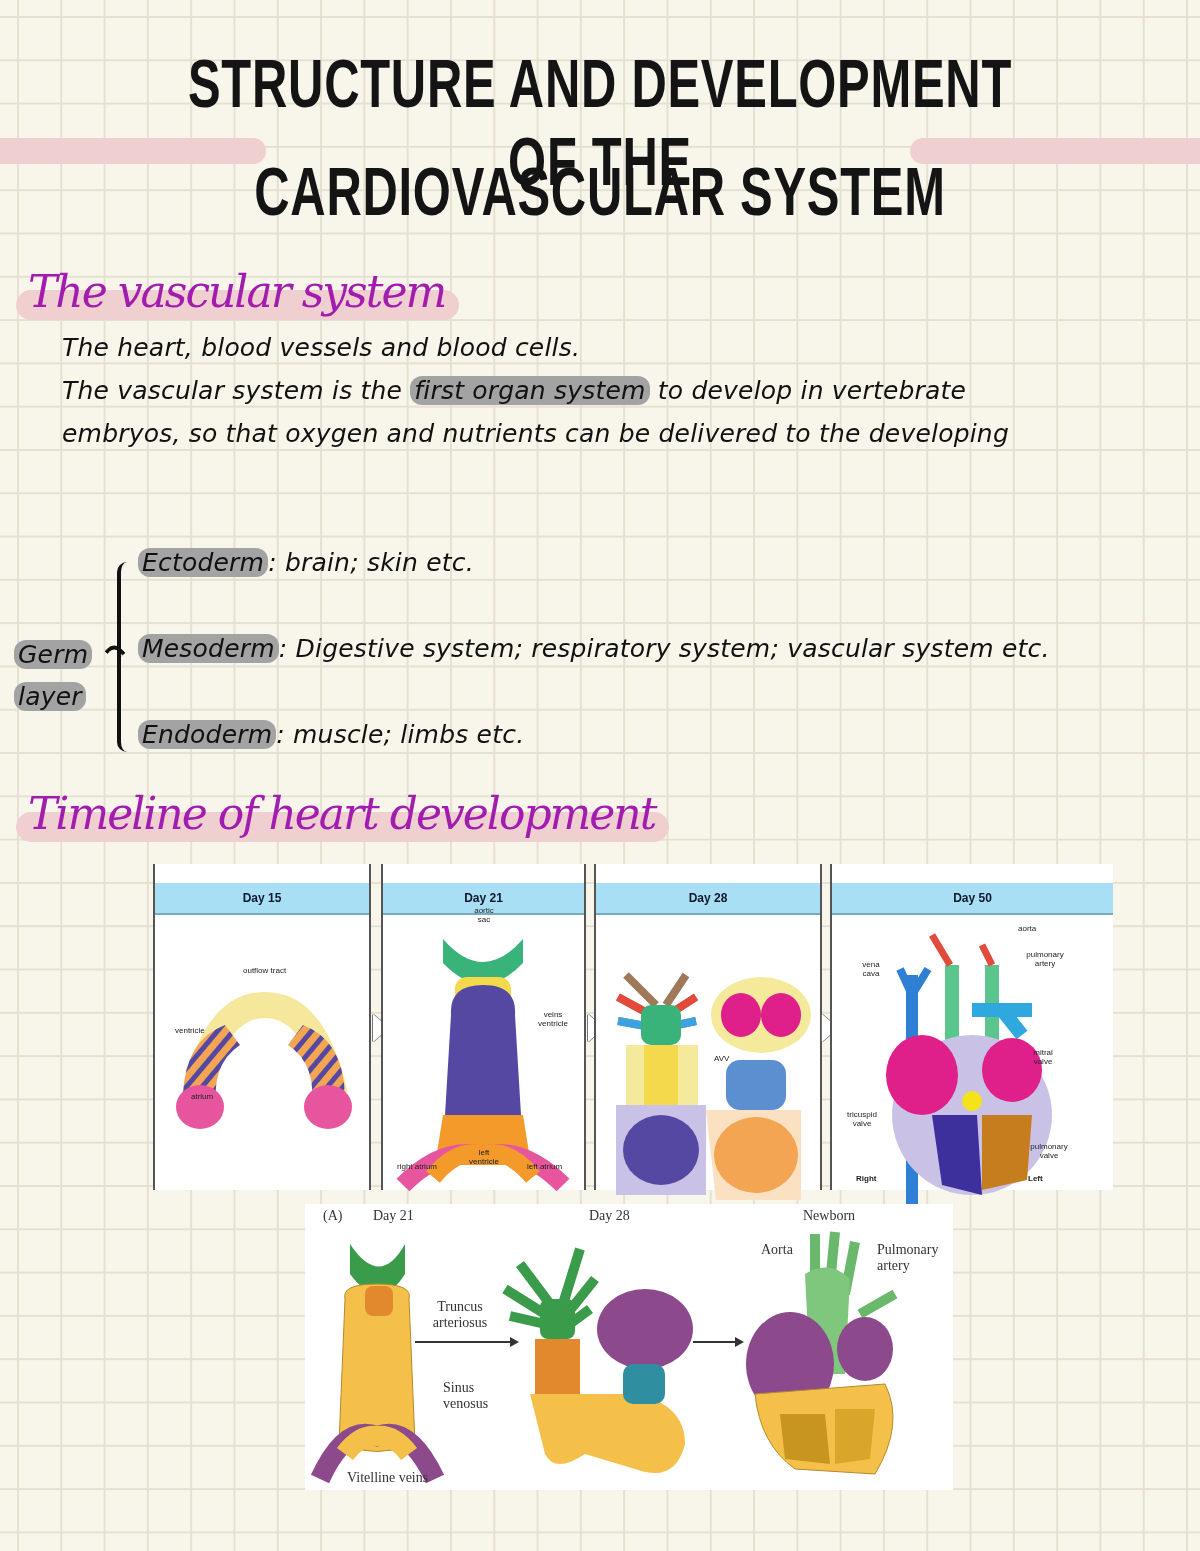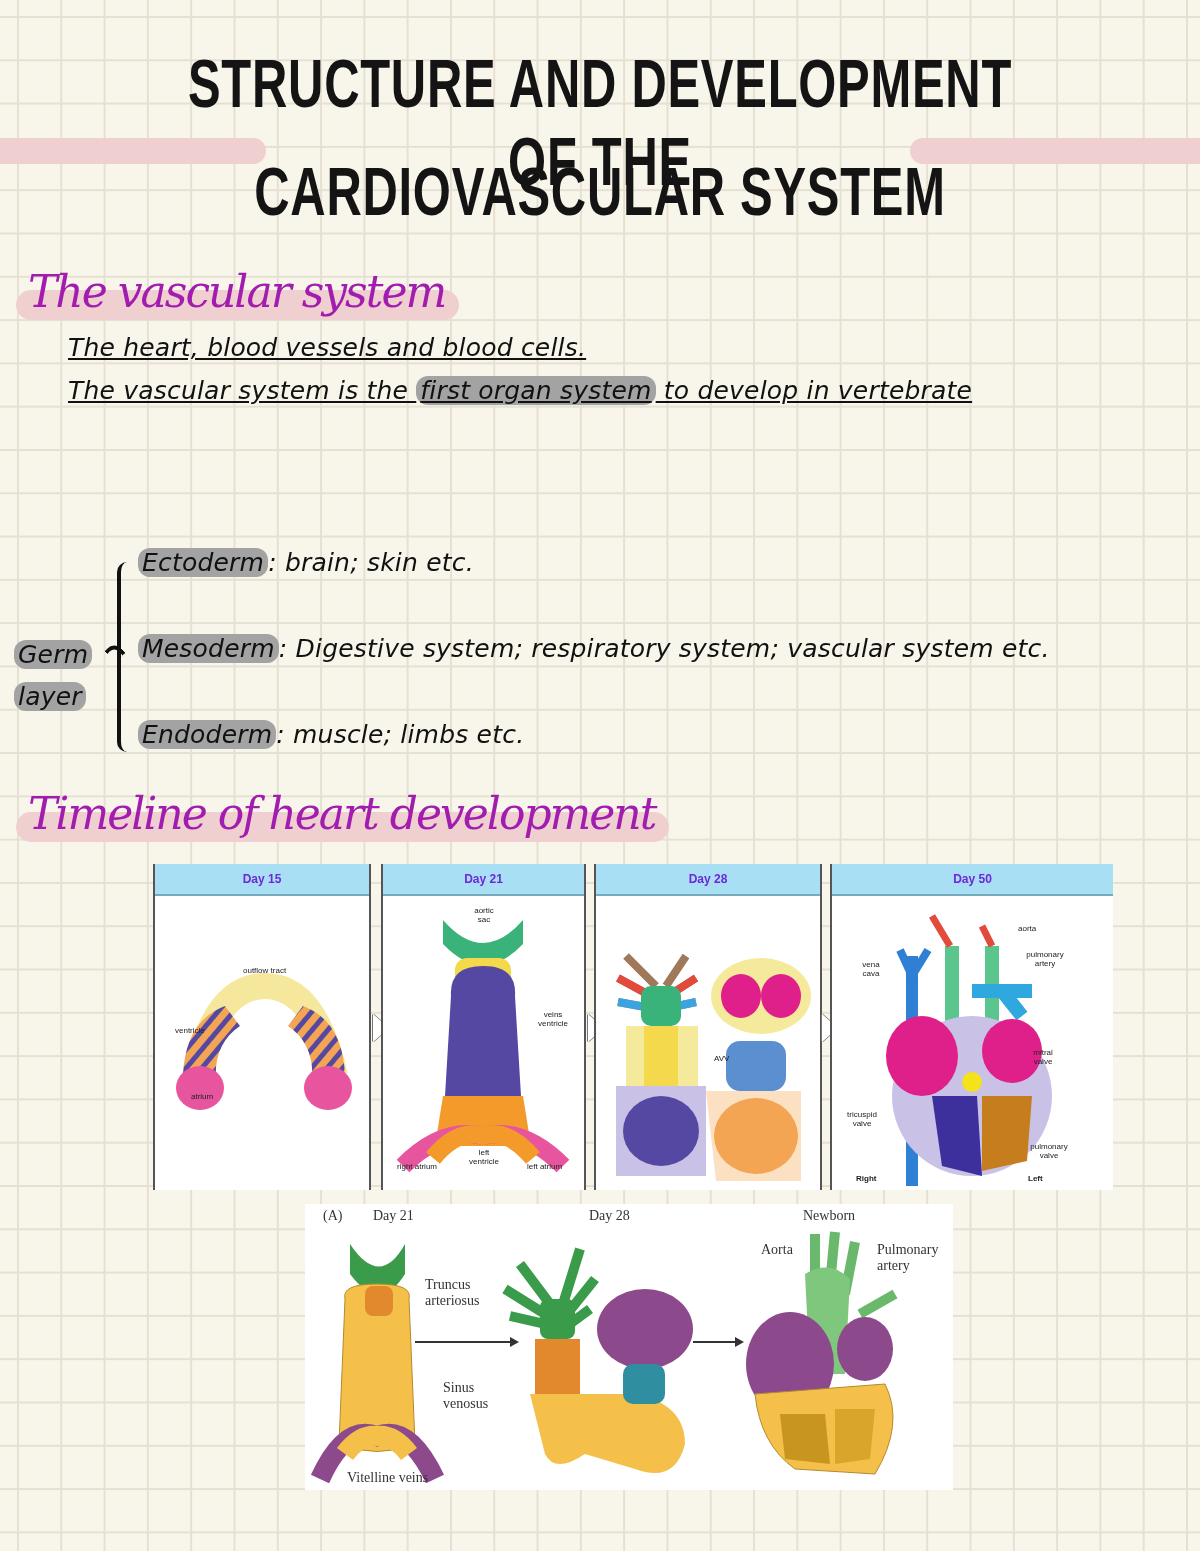--- a/index.html
+++ b/index.html
@@ -16,30 +16,30 @@
   .stripe{position:absolute;height:26px;background:#efcfcf;border-radius:13px;}
   .title{position:absolute;left:0;width:1200px;text-align:center;
     font-family:"Liberation Sans Narrow","Liberation Sans",sans-serif;
     font-weight:700;font-size:68px;letter-spacing:1px;transform:scaleX(0.72);
     transform-origin:center;color:#141414;}
   .heading{position:absolute;font-family:"DejaVu Serif",serif;font-style:italic;
     font-size:44px;color:#a21caf;letter-spacing:-2px;font-weight:300;}
   .heading .hl{position:absolute;left:-12px;right:-14px;top:24px;height:30px;background:#efcfcf;border-radius:15px;z-index:-1;}
   .hand{font-family:"DejaVu Sans",sans-serif;font-size:25px;font-style:italic;letter-spacing:0.2px;}
   .mark{background:#a3a3a3;border-radius:12px;padding:0 4px;}
-  .para{position:absolute;left:68px;width:1110px;line-height:43px;text-decoration:underline;}
+  .para{position:absolute;left:62px;width:1110px;line-height:43px;}
   .germ{position:absolute;}
   .brace{position:absolute;left:117px;top:562px;width:12px;height:190px;
     border-left:4px solid #111;border-radius:10px 0 0 10px;}
   .brace-tip{position:absolute;left:108px;top:644px;width:10px;height:12px;border-right:4px solid #111;border-top:4px solid #111;border-radius:0 10px 0 0;transform:rotate(-45deg);}
   
   .fig1{position:absolute;left:153px;top:864px;width:932px;height:326px;}
   .panel{position:absolute;top:0;height:326px;background:#fff;border-left:2px solid #555;border-right:2px solid #555;box-sizing:border-box;}
   .panel-h{height:30px;background:#a9dff5;border-bottom:2px solid #7ab;text-align:center;
-    font-size:12px;font-weight:700;line-height:30px;color:#6d28d9;font-family:"Liberation Sans",sans-serif;}
+    font-size:12px;font-weight:700;line-height:30px;color:#0f172a;font-family:"Liberation Sans",sans-serif;margin-top:19px;}
   .lbl{position:absolute;font-size:8px;color:#222;font-family:"Liberation Sans",sans-serif;line-height:9px;text-align:center;}
   .arrow{position:absolute;width:0;height:0;border-top:14px solid transparent;border-bottom:14px solid transparent;border-left:16px solid #fff;filter:drop-shadow(1px 0 0 #777) drop-shadow(-1px 0 0 #777);}
   
   .fig2{position:absolute;left:305px;top:1204px;width:648px;height:286px;background:#fff;}
   .flbl{position:absolute;font-family:"Liberation Serif",serif;font-size:14px;color:#333;line-height:16px;}
 </style>
 </head>
 <body>
 
 <div class="stripe" style="left:-14px;top:138px;width:280px;"></div>
@@ -49,20 +49,21 @@
 <div class="title" style="top:152px;">CARDIOVASCULAR SYSTEM</div>
 
 <div class="heading" style="left:28px;top:266px;">
   <span class="hl"></span>
   <span>The vascular system</span>
 </div>
 
 <div class="para hand" style="top:326px;">
   <div>The heart, blood vessels and blood cells.</div>
   <div><span>The vascular system is the </span><span class="mark">first organ system</span><span> to develop in vertebrate</span></div>
+  <div>embryos, so that oxygen and nutrients can be delivered to the developing</div>
 </div>
 
 <div class="germ hand" style="left:14px;top:614px;line-height:42px;margin-top:20px;">
   <div><span class="mark">Germ</span></div>
   <div><span class="mark">layer</span></div>
 </div>
 <div class="brace"></div>
 <div class="brace-tip"></div>
 
 <div class="germ hand" style="left:138px;top:548px;">
@@ -195,18 +196,18 @@
     <ellipse cx="485" cy="160" rx="44" ry="52" fill="#8c4a8c"></ellipse>
     <ellipse cx="560" cy="145" rx="28" ry="32" fill="#8c4a8c"></ellipse>
     <path d="M450 190 L580 180 Q600 220 570 270 L490 265 Q455 240 450 190 Z" fill="#f4c04a" stroke="#b48a2e"></path>
     <path d="M475 210 L520 210 L525 260 L480 255 Z" fill="#c8951e"></path>
     <path d="M530 205 L570 205 L565 255 L530 260 Z" fill="#d9a52b"></path>
   </svg>
   <div class="flbl" style="left:18px;top:4px;">(A)</div>
   <div class="flbl" style="left:68px;top:4px;">Day 21</div>
   <div class="flbl" style="left:284px;top:4px;">Day 28</div>
   <div class="flbl" style="left:498px;top:4px;">Newborn</div>
-  <div class="flbl" style="left:120px;top:73px;width:70px;">Truncus arteriosus</div>
+  <div class="flbl" style="left:120px;top:95px;width:70px;text-align:center;">Truncus arteriosus</div>
   <div class="flbl" style="left:138px;top:176px;width:56px;">Sinus venosus</div>
   <div class="flbl" style="left:42px;top:266px;">Vitelline veins</div>
   <div class="flbl" style="left:456px;top:38px;">Aorta</div>
   <div class="flbl" style="left:572px;top:38px;width:80px;">Pulmonary artery</div>
 </div>
 
 </body></html>

